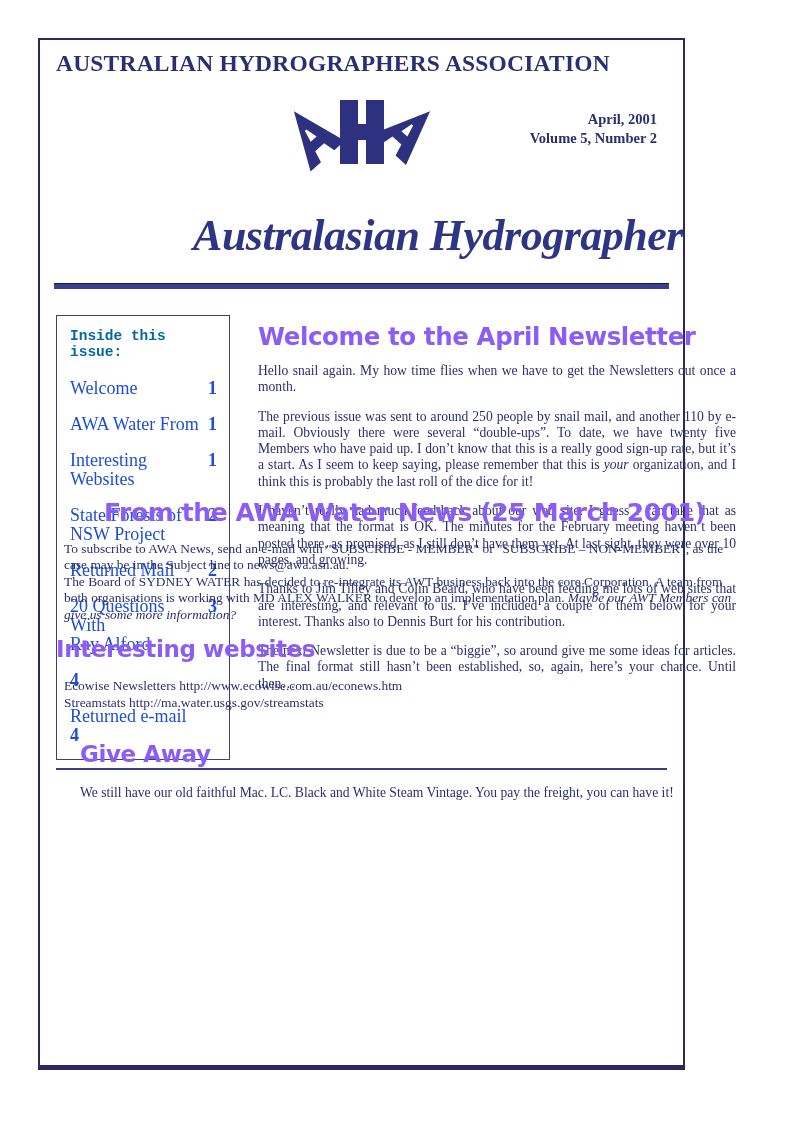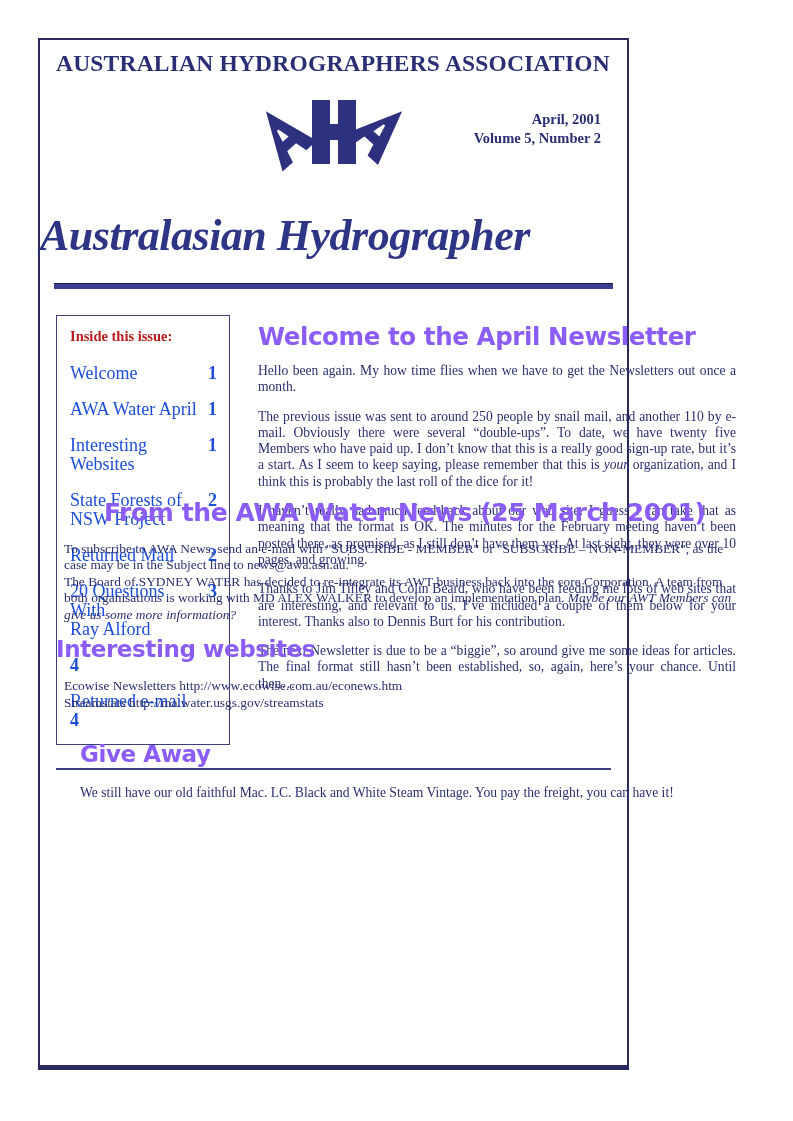--- a/index.html
+++ b/index.html
@@ -14,21 +14,21 @@
     font-family: "Liberation Serif", "DejaVu Serif", serif;
     color: #262a66;
     overflow: hidden;
   }
 
   
   #page-frame {
     position: absolute;
     left: 38px;
     top: 38px;
-    width: 591px;
+    width: 647px;
     height: 1032px;
     border: 2px solid #2a2a5e;
     box-sizing: border-box;
     background: #ffffff;
   }
 
   .inner {
     position: absolute;
     left: 0; top: 0; right: 0; bottom: 0;
     padding: 0;
@@ -68,21 +68,21 @@
     width: 180px;
     height: 86px;
   }
 
   
   #publication-title {
     position: absolute;
     left: 0;
     right: 0;
     top: 170px;
-    text-align: left;
+    text-align: right;
     font-family: "Liberation Serif", "DejaVu Serif", serif;
     font-style: italic;
     font-weight: bold;
     font-size: 44px;
     letter-spacing: -0.5px;
     color: #2e3585;
   }
 
   #title-rule {
     position: absolute;
@@ -99,24 +99,24 @@
     position: absolute;
     left: 16px;
     top: 275px;
     width: 174px;
     border: 1.5px solid #3a3f7a;
     box-sizing: border-box;
     padding: 12px 12px 12px 13px;
     background: #ffffff;
   }
   #toc-heading {
-    font-family: Liberation Serif, serif;
+    font-family: Liberation Mono, monospace;
     font-weight: bold;
     font-size: 14.5px;
-    color: #b91c1c;
+    color: #0369a1;
     margin-bottom: 19px;
   }
   .toc-row {
     display: flex;
     align-items: flex-start;
     justify-content: space-between;
     font-family: "Liberation Serif", "DejaVu Serif", serif;
     font-size: 18px;
     line-height: 19px;
     color: #1d4ed8;
@@ -251,21 +251,21 @@
     <div id="title-rule"></div>
 
     <div id="toc-box">
       <div id="toc-heading">Inside this issue:</div>
       <div id="toc-list">
           <div class="toc-row">
             <span class="toc-label">Welcome</span>
             <span class="toc-page">1</span>
           </div>
           <div class="toc-row">
-            <span class="toc-label">AWA Water April</span>
+            <span class="toc-label">AWA Water From</span>
             <span class="toc-page">1</span>
           </div>
           <div class="toc-row">
             <span class="toc-label">Interesting Websites</span>
             <span class="toc-page">1</span>
           </div>
           <div class="toc-row">
             <span class="toc-label">State Forests of<br>NSW Project</span>
             <span class="toc-page">2</span>
           </div>
@@ -283,21 +283,21 @@
           <div class="toc-row">
             <span class="toc-label">Returned e-mail</span>
             <span class="toc-page">4</span>
           </div>
         </div>
     </div>
 
     <div id="main-col">
       <h2 class="section-heading">Welcome to the April Newsletter</h2>
 
-      <p class="body-text">Hello been again. My how time flies when we have to get the Newsletters out once a month.</p>
+      <p class="body-text">Hello snail again. My how time flies when we have to get the Newsletters out once a month.</p>
 
       <p class="body-text"><span>The previous issue was sent to around 250 people by snail mail, and another 110 by e-mail. Obviously there were several “double-ups”. To date, we have  twenty five Members who have paid up. I don’t know that this is a really good sign-up rate, but it’s a start. As I seem to keep saying, please remember that this is </span><span class="it">your</span><span> organization, and I think this is probably the last roll of the dice for it!</span></p>
 
       <p class="body-text">I haven’t really had much feed-back about our web site. I guess I can take that as meaning that the format is OK. The minutes for the February meeting haven’t been posted there, as promised, as I still don’t have them yet. At last sight, they were over 10 pages, and growing.</p>
 
       <p class="body-text">Thanks to Jim Tilley and Colin Beard, who have been feeding me lots of web sites that are interesting, and relevant to us. I’ve included a couple of  them below for your interest. Thanks also to Dennis Burt for his contribution.</p>
 
       <p class="body-text">The next Newsletter is due to be a “biggie”, so around give me some ideas for articles. The final format still hasn’t been established, so, again, here’s your chance. Until then…</p>
     </div>
 

